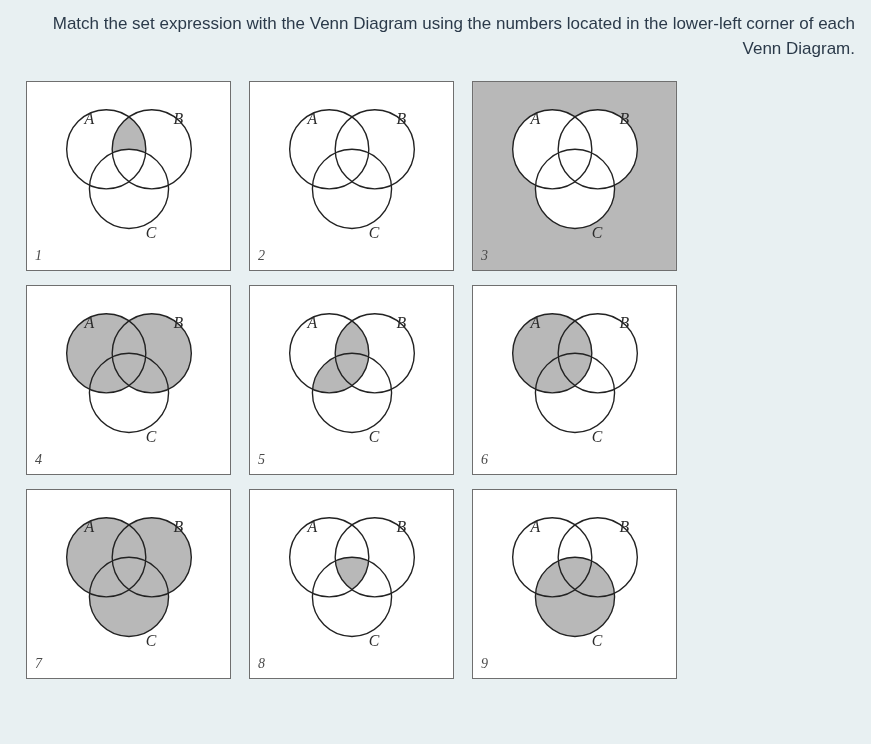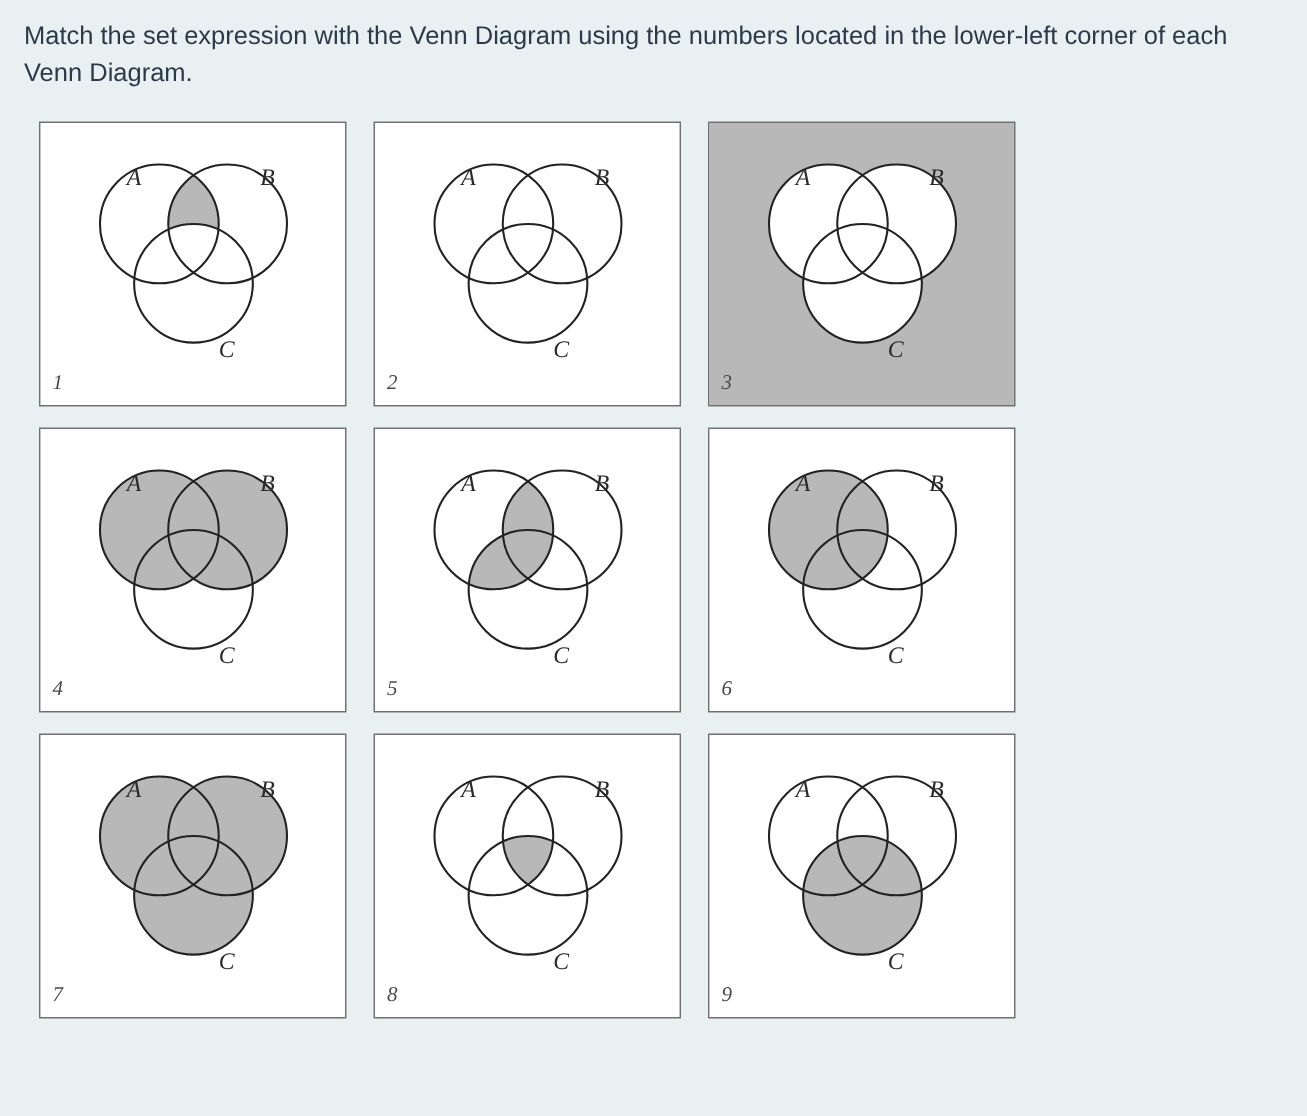--- a/index.html
+++ b/index.html
@@ -8,20 +8,21 @@
     padding: 12px 16px;
     font-family: "Segoe UI", Arial, sans-serif;
     background: #e8f0f2;
     color: #2b3a4a;
     width: 871px;
   }
   .instructions {
     font-size: 17px;
     line-height: 1.45;
     margin-bottom: 16px;
+    text-align: right;
   }
   .grid {
     display: grid;
     grid-template-columns: repeat(3, 205px);
     gap: 14px 18px;
     padding: 4px 10px 10px 10px;
   }
   .cell {
     height: 190px;
     border: 1px solid #6f6f6f;

